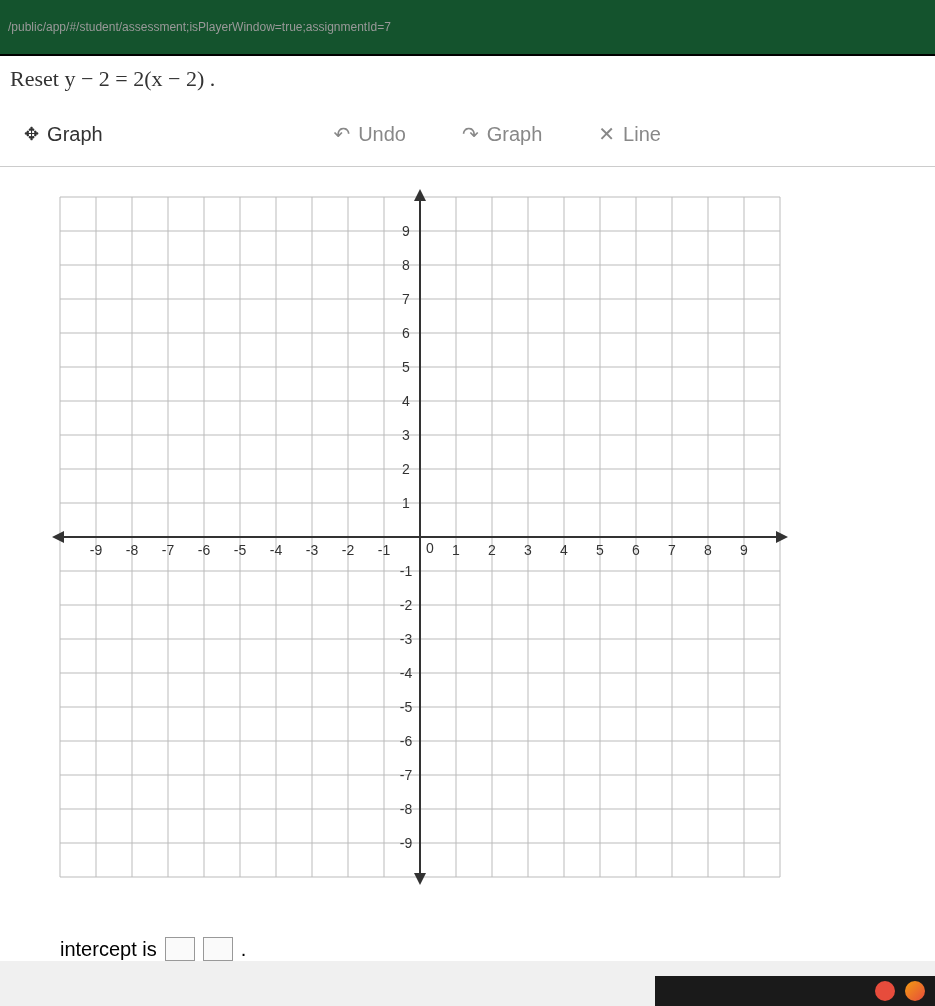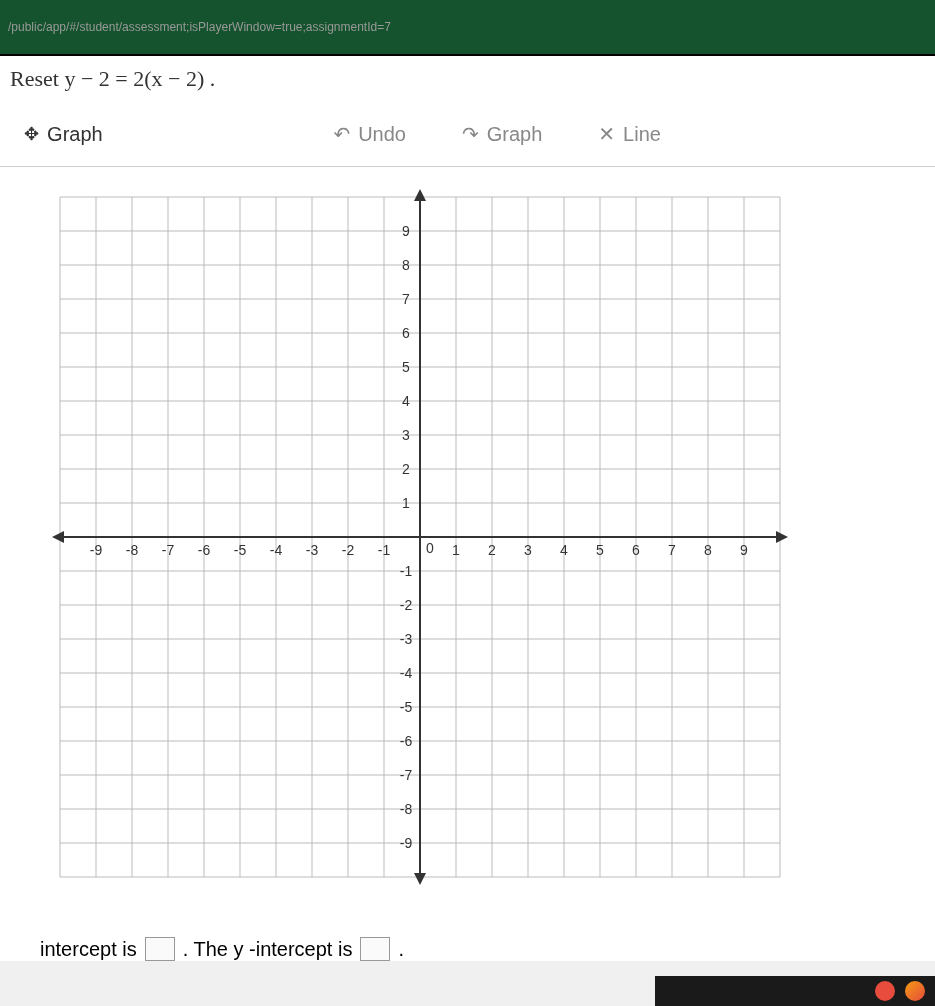--- a/index.html
+++ b/index.html
@@ -79,20 +79,21 @@
       padding: 20px 40px;
       font-size: 22px;
       color: #333;
     }
     .answer-line {
       padding: 30px 40px 0 40px;
       font-size: 20px;
       display: flex;
       align-items: center;
       gap: 8px;
+      margin-left: 20px;
     }
     .answer-box {
       border: 1px solid #999;
       width: 30px;
       height: 24px;
       display: inline-block;
       background: #fafafa;
     }
     .bottom-bar {
       position: absolute;
@@ -239,21 +240,20 @@
           <text x="366" y="637" class="axis-label" text-anchor="end">-8</text>
           <text x="366" y="671" class="axis-label" text-anchor="end">-9</text>
         </g>
     </svg>
   </div>
 
 
   <div class="answer-line">
     <span>intercept is</span>
     <span class="answer-box"></span>
-    <span>. The y -intercept is</span>
     <span class="answer-box"></span>
     <span>.</span>
   </div>
 </div>
 
 <div class="bottom-bar">
   <span class="tray-icon" style="background:#e74c3c"></span>
   <span class="tray-icon" style="background:linear-gradient(135deg,#f39c12,#e74c3c)"></span>
 </div>
 

